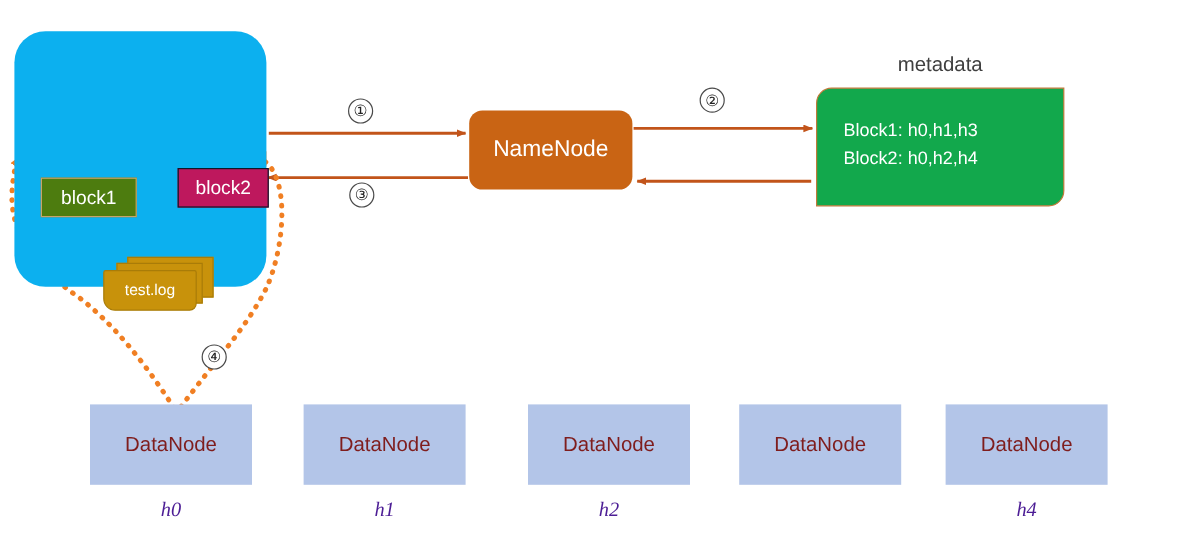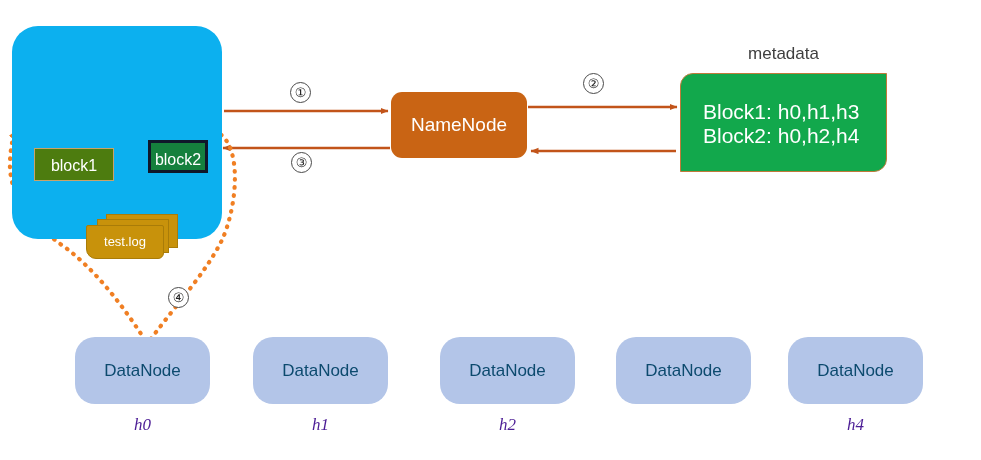--- a/index.html
+++ b/index.html
@@ -61,23 +61,23 @@
   #block1-chip {
     left: 22px;
     top: 122px;
     width: 80px;
     background: #4d7c0f;
     border: 1px solid #c9a36a;
   }
   #block2-chip {
     left: 136px;
     top: 114px;
-    width: 60px;
-    background: #15803d;
-    border: 3px solid #0f172a;
+    width: 76px;
+    background: #be185d;
+    border: 1px solid #0f172a;
   }
 
   
   #testlog-stack {
     position: absolute;
     left: 72px;
     top: 188px;
     width: 94px;
     height: 46px;
   }
@@ -142,21 +142,21 @@
     height: 99px;
     background: #12a84c;
     border: 1px solid #c07a3a;
     border-radius: 13px 0 13px 0;
     box-sizing: border-box;
   }
   .meta-line {
     position: absolute;
     left: 22px;
     color: #ffffff;
-    font-size: 21px;
+    font-size: 15px;
     white-space: nowrap;
   }
   #meta-line-0 { top: 26px; }
   #meta-line-1 { top: 50px; }
 
   
   .step-marker {
     position: absolute;
     width: 21px;
     height: 21px;
@@ -174,22 +174,22 @@
   #step-3 { left: 291px; top: 152px; }
   #step-4 { left: 168px; top: 287px; }
 
   
   .datanode-box {
     position: absolute;
     top: 337px;
     width: 135px;
     height: 67px;
     background: #b3c5e8;
-    border-radius: 20px;
-    color: #0c4a6e;
+    border-radius: 0;
+    color: #7f1d1d;
     font-size: 17px;
     line-height: 67px;
     text-align: center;
   }
   .datanode-label {
     position: absolute;
     top: 415px;
     width: 135px;
     text-align: center;
     color: #4c1d95;

